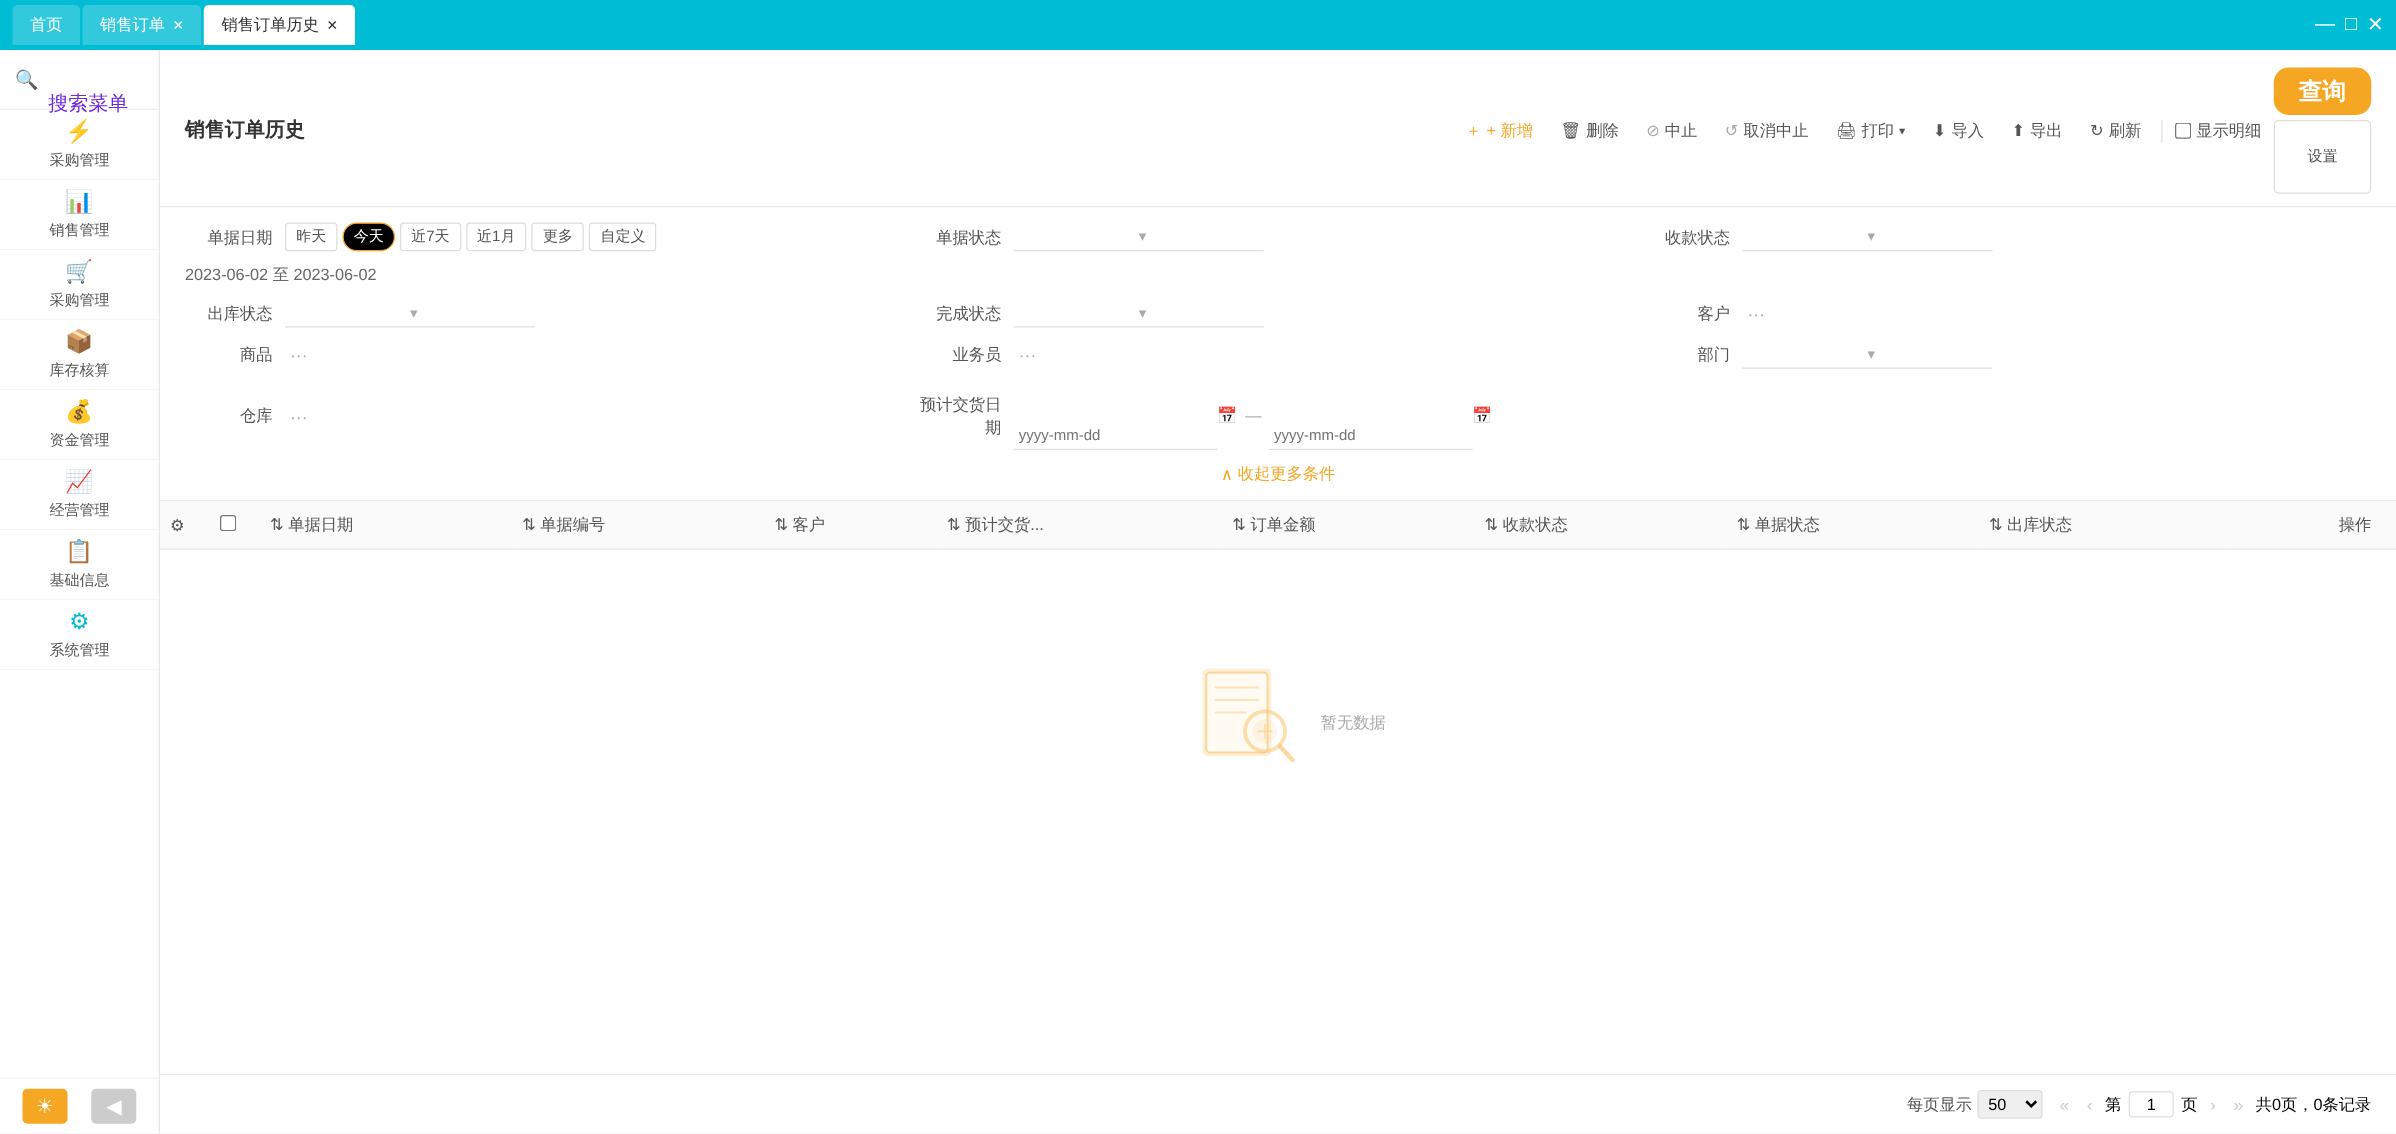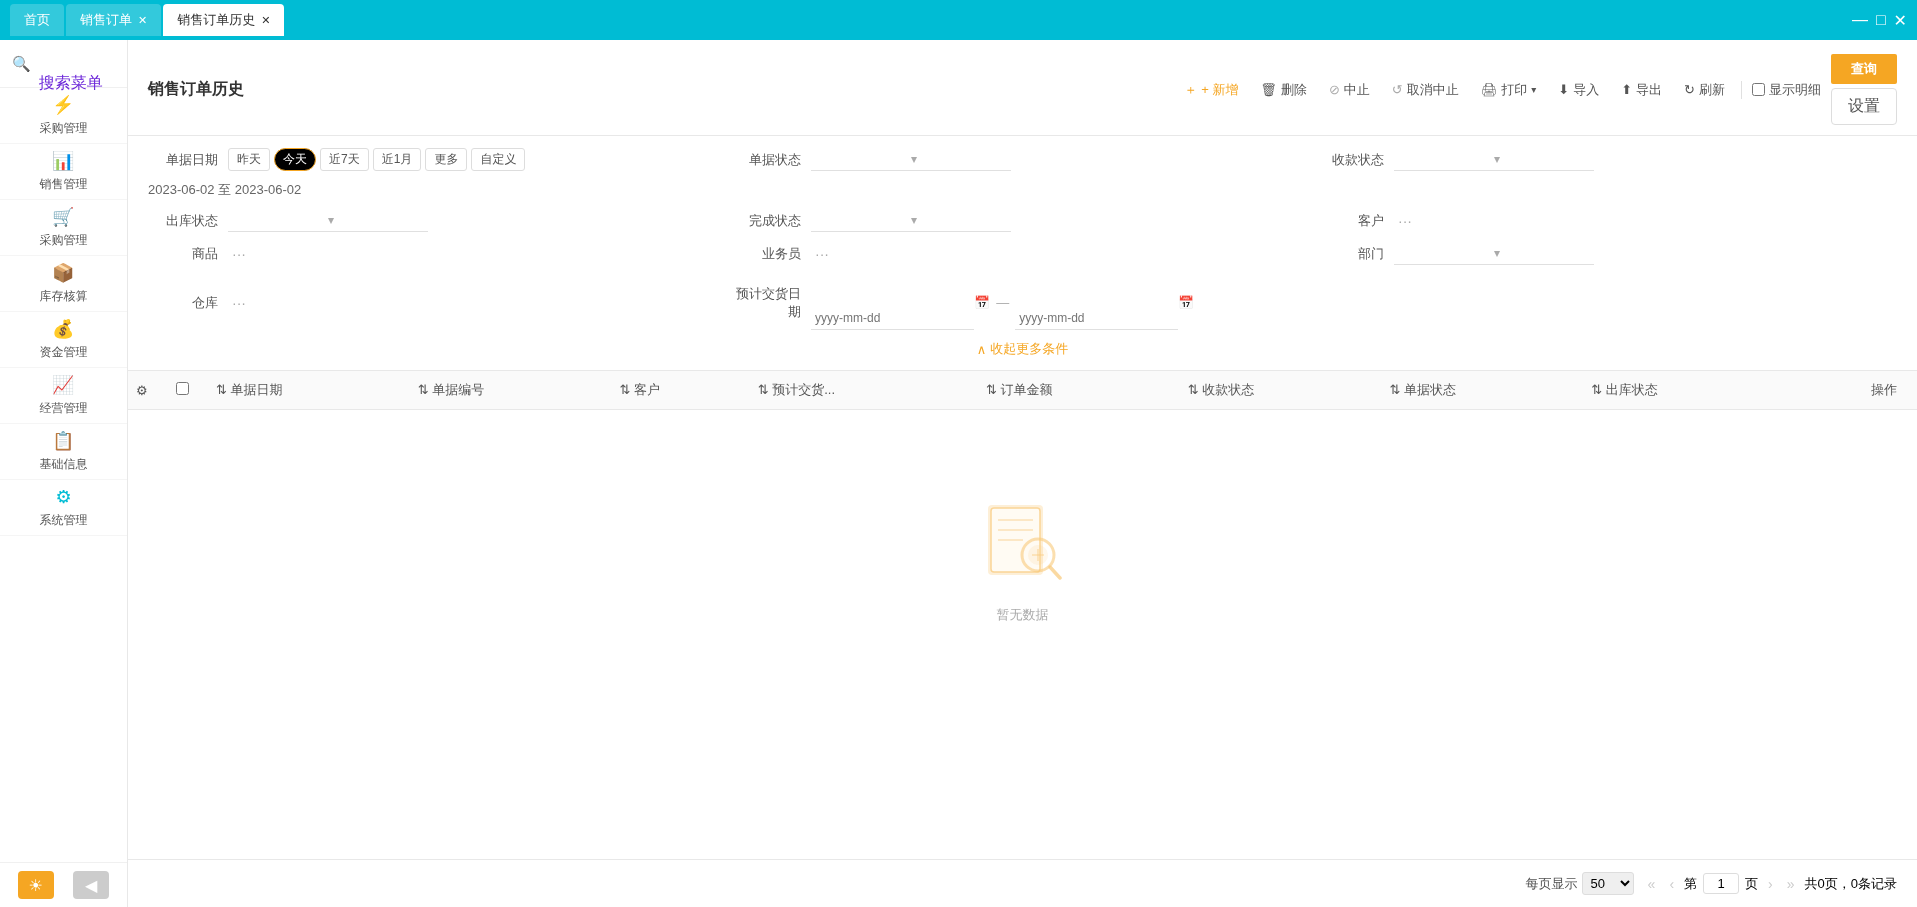--- a/index.html
+++ b/index.html
@@ -29,22 +29,22 @@
 
     
     .content { flex: 1; display: flex; flex-direction: column; overflow: hidden; }
     .page-header { padding: 14px 20px 10px; display: flex; align-items: center; justify-content: space-between; background: #fff; border-bottom: 1px solid #e8e8e8; }
     .page-title { font-size: 16px; font-weight: bold; color: #333; }
     .toolbar { display: flex; gap: 10px; align-items: center; }
     .toolbar-btn { display: flex; align-items: center; gap: 4px; background: transparent; border: none; cursor: pointer; color: #555; font-size: 13px; padding: 4px 6px; }
     .toolbar-divider { width: 1px; height: 18px; background: #e0e0e0; }
     .display-toggle { display: flex; align-items: center; gap: 4px; color: #555; }
     .display-toggle input { cursor: pointer; }
-    .query-btn { background: #f5a623; color: #fff; border: none; border-radius: 2px; padding: 6px 20px; cursor: pointer; font-size: 13px; font-weight: bold; }
-    .settings-btn { background: #fff; color: #555; border: 1px solid #ddd; border-radius: 4px; padding: 7px 16px; cursor: pointer; font-size: 16px; }
+    .query-btn { background: #f5a623; color: #fff; border: none; border-radius: 12px; padding: 6px 20px; cursor: pointer; font-size: 19px; font-weight: bold; }
+    .settings-btn { background: #fff; color: #555; border: 1px solid #ddd; border-radius: 4px; padding: 20px 16px; cursor: pointer; font-size: 12px; }
 
     
     .filter-area { background: #fff; padding: 12px 20px; border-bottom: 1px solid #e8e8e8; }
     .filter-label { width: 80px; color: #555; text-align: right; padding-right: 10px; flex-shrink: 0; }
     .filter-control { flex: 1; display: flex; align-items: center; gap: 6px; }
     .date-buttons { display: flex; gap: 4px; align-items: center; }
     .date-btn { padding: 2px 8px; border: 1px solid #ddd; border-radius: 3px; cursor: pointer; background: #fff; font-size: 12px; color: #555; }
     .date-btn.active { background: #000000; color: #fff; border-color: #f5a623; border-radius: 12px; }
     .select-with-arrow { display: flex; align-items: center; border-bottom: 1px solid #e0e0e0; min-width: 200px; padding: 4px 4px; cursor: pointer; }
     .select-with-arrow span { flex: 1; color: #aaa; }
@@ -56,21 +56,21 @@
     .calendar-icon { color: #aaa; cursor: pointer; }
     .collapse-row { display: flex; justify-content: center; margin-top: 4px; }
     .collapse-btn { background: transparent; border: none; cursor: pointer; color: #f5a623; font-size: 12px; display: flex; align-items: center; gap: 4px; }
 
     
     .table-area { flex: 1; background: #fff; margin: 0; overflow: auto; }
     .data-table { width: 100%; border-collapse: collapse; }
     .data-table th { background: #fafafa; border-bottom: 1px solid #e8e8e8; padding: 10px 8px; text-align: left; color: #555; font-weight: normal; white-space: nowrap; }
     .th-settings { width: 40px; text-align: center; }
     .th-checkbox { width: 40px; text-align: center; }
-    .empty-state { display: flex; flex-direction: column; align-items: center; justify-content: center; padding: 80px 20px; }
+    .empty-state { display: flex; flex-direction: row; align-items: center; justify-content: center; padding: 80px 20px; }
     .empty-text { color: #aaa; font-size: 13px; }
     .empty-illustration { width: 120px; height: 100px; margin-bottom: 16px; position: relative; }
 
     
     .table-footer { height: 48px; background: #fff; border-top: 1px solid #e8e8e8; display: flex; align-items: center; justify-content: flex-end; padding: 0 20px; gap: 10px; flex-shrink: 0; }
     .page-size-select { display: flex; align-items: center; gap: 4px; }
     .page-size-select span { color: #555; }
     .page-size-select select { border: 1px solid #ddd; border-radius: 3px; padding: 2px 4px; }
     .pagination { display: flex; align-items: center; gap: 6px; }
     .page-btn { background: transparent; border: none; cursor: pointer; color: #555; font-size: 14px; padding: 2px 4px; }

